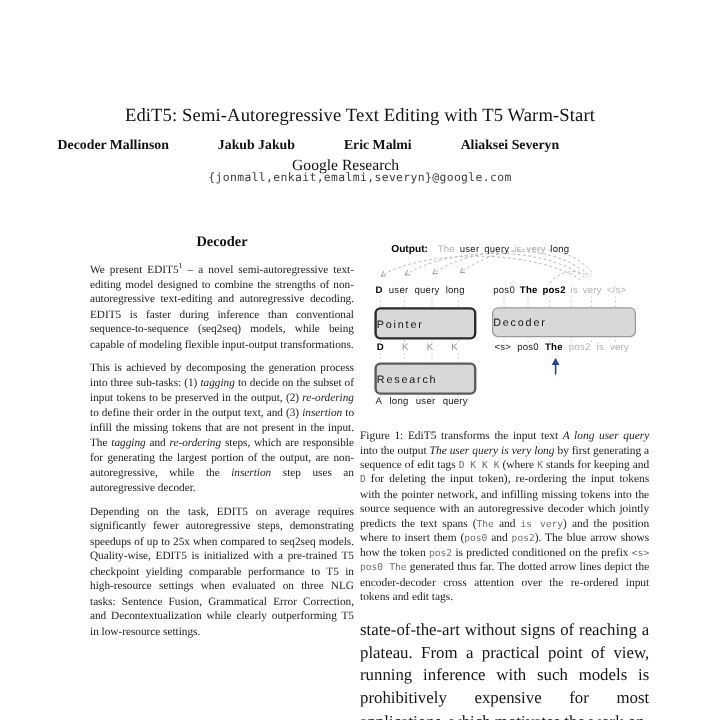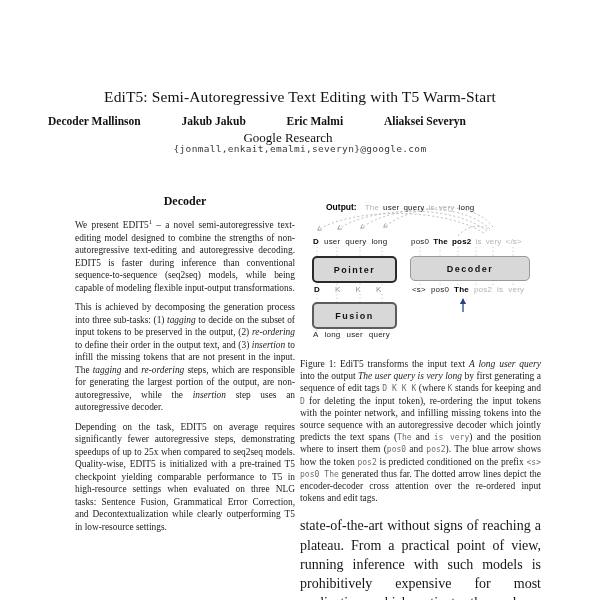--- a/index.html
+++ b/index.html
@@ -52,22 +52,22 @@
   .tok.dark-bold{color:#000;font-weight:bold;}
   .tok.light{color:#b3b3b3;}
   .tok.mid{color:#8f8f8f;}
   .row-ptr-in {top:37px;left:13px;gap:5px;}
   .row-dec-out{top:37px;left:111px;gap:4px;}
   .row-tags   {top:85px;left:14px;gap:15px;}
   .row-dec-in {top:85px;left:112px;gap:5px;}
   .row-enc-in {top:130px;left:13px;gap:6px;}
   .model-box{
     position:absolute;z-index:1;border-radius:5px;background:#d8d8d8;
-    display:flex;align-items:center;justify-content:center;
-    font-family:"Liberation Sans",sans-serif;font-weight:bold;font-size:9px;
+    display:flex;align-items:center;
+    font-family:"Liberation Sans",sans-serif;font-weight:normal;font-size:9px;
     letter-spacing:1.5px;color:#111;
   }
   .box-pointer{top:56px;left:12px;width:81px;height:23px;border:2px solid #2b2b2b;}
   .box-decoder{top:56px;left:110px;width:118px;height:23px;border:1.5px solid #999999;}
   .box-encoder{top:102px;left:12px;width:81px;height:23px;border:2px solid #5c5c5c;}
   
   .fig-caption{
     margin-top:6px;font-size:9.5px;line-height:1.28;text-align:justify;color:#1b1b1b;
   }
   .fig-caption code, .abstract-par code{
@@ -199,21 +199,21 @@
       <div class="tokrow row-dec-in">
           <span class="tok dark">&lt;s&gt;</span>
           <span class="tok dark">pos0</span>
           <span class="tok dark-bold">The</span>
           <span class="tok light">pos2</span>
           <span class="tok light">is</span>
           <span class="tok light">very</span>
         </div>
 
       <div class="model-box box-encoder">
-        <span>Fusion</span>
+        <span>Research</span>
       </div>
 
       <div class="tokrow row-enc-in">
           <span class="tok dark">A</span>
           <span class="tok dark">long</span>
           <span class="tok dark">user</span>
           <span class="tok dark">query</span>
         </div>
     </div>
 

